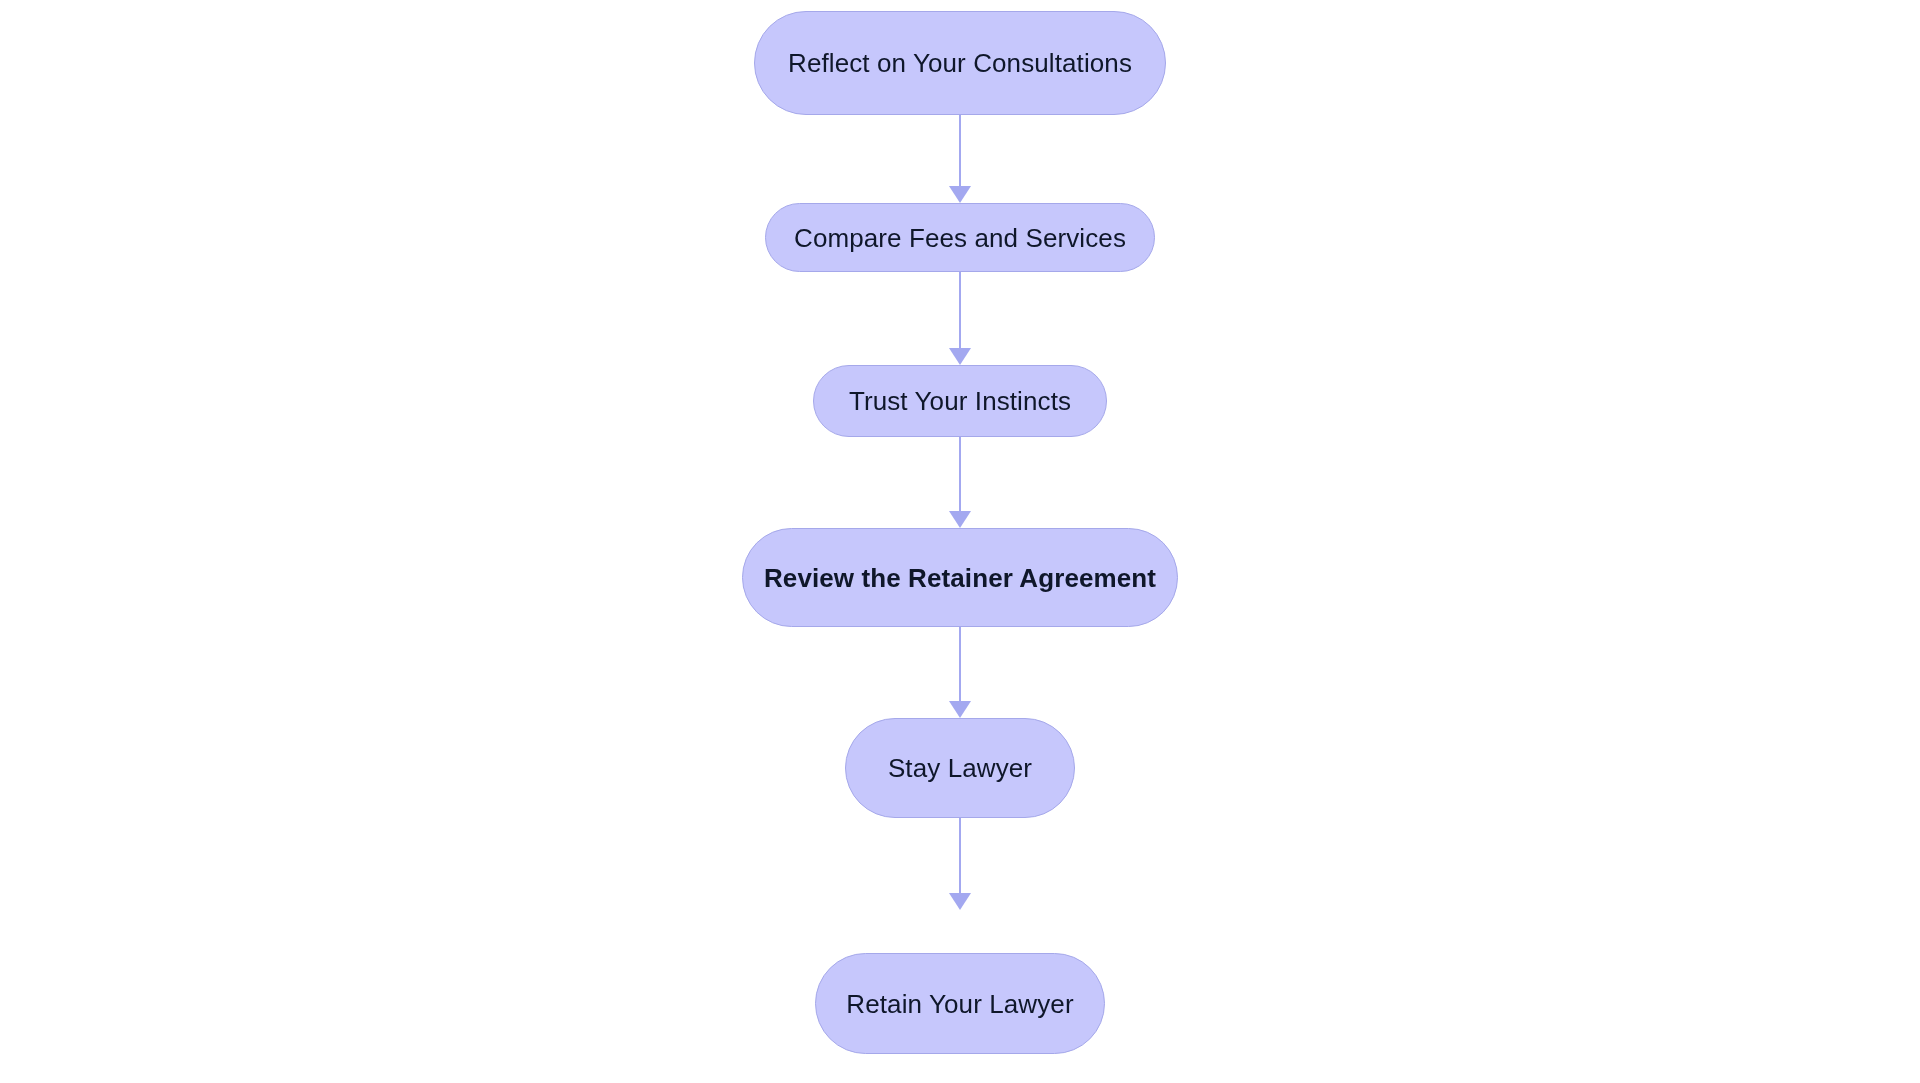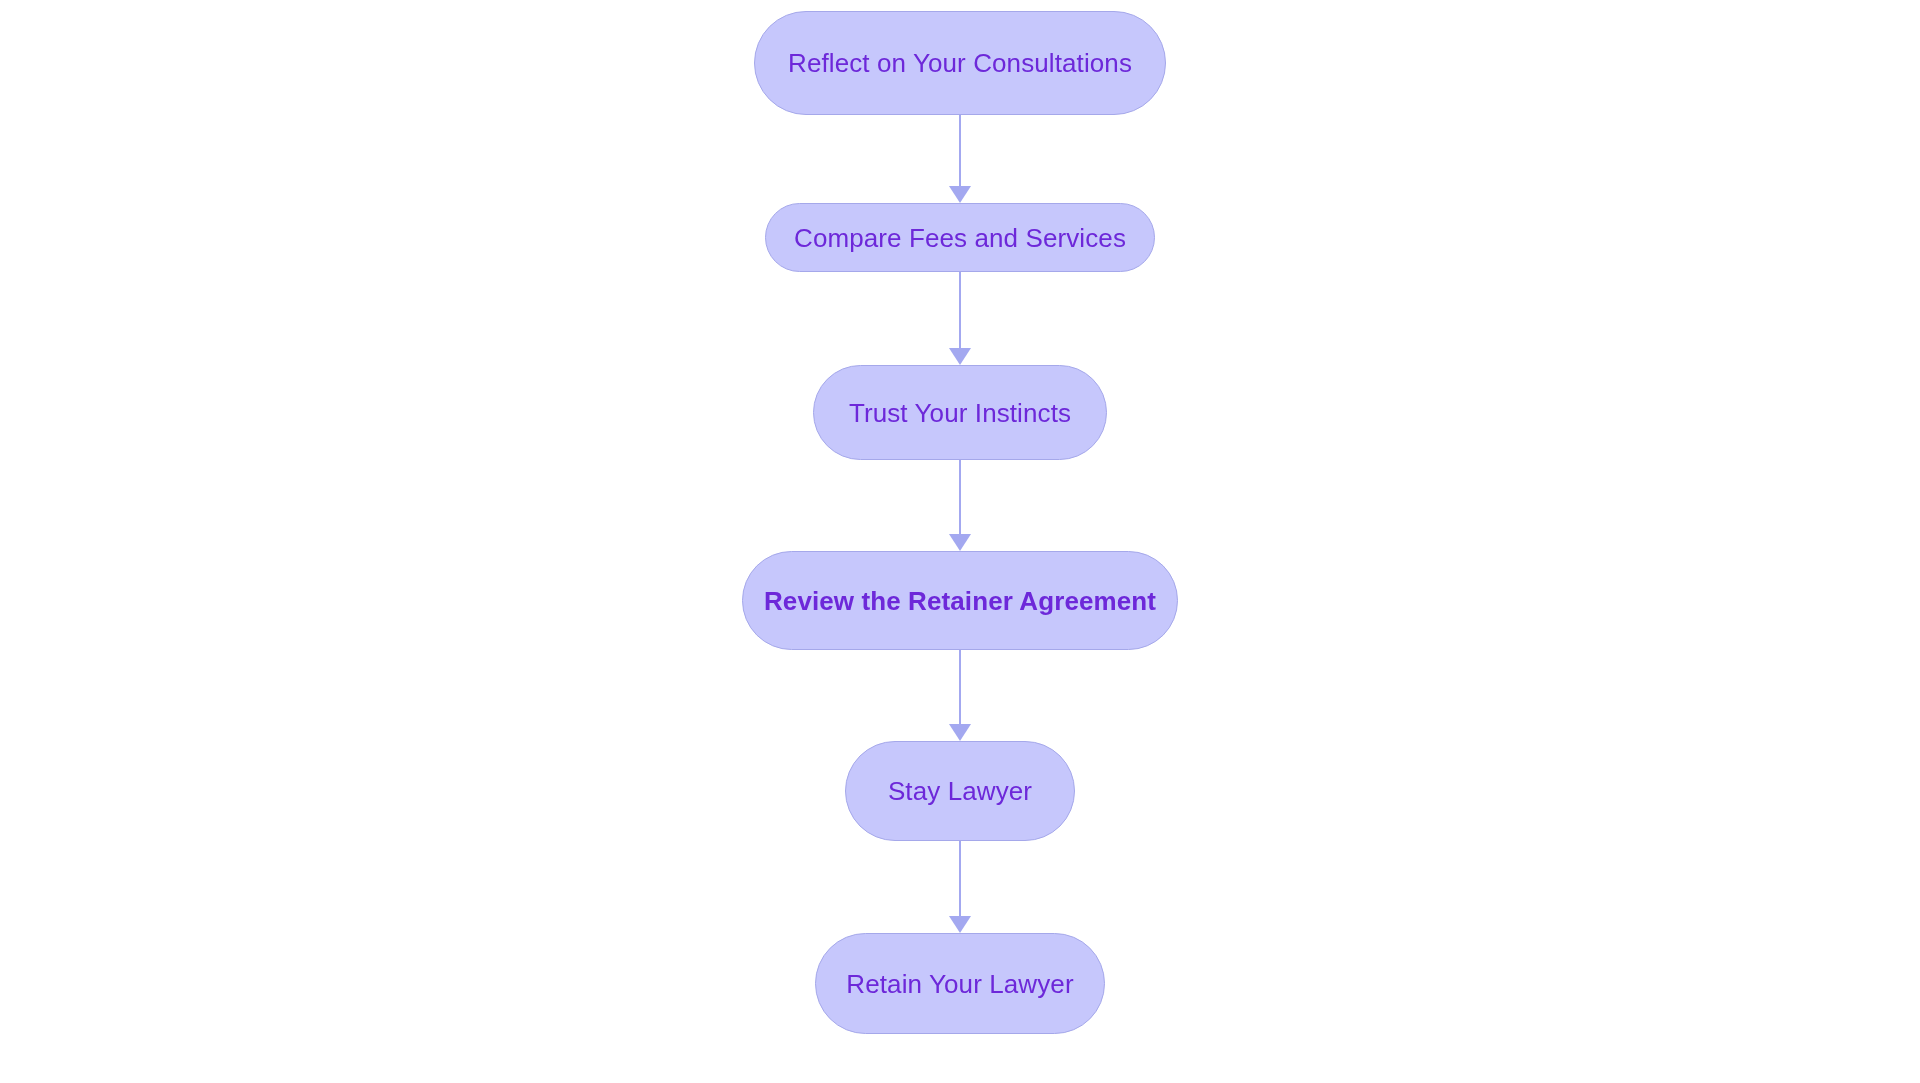--- a/index.html
+++ b/index.html
@@ -39,21 +39,21 @@
     color: #3b33e0;
     font-size: 26px;
     font-weight: 400;
     letter-spacing: 0.1px;
     line-height: 1;
     white-space: nowrap;
     padding: 0 46px;
   }
   .node-label {
     display: block;
-    color: #6d28d9;
+    color: #0f172a;
   }
   .connector {
     position: relative;
     width: 24px;
     display: flex;
     flex-direction: column;
     align-items: center;
     justify-content: flex-start;
   }
   .connector-line {
@@ -68,27 +68,27 @@
     border-right: 11px solid transparent;
     border-top: 17px solid #a3a8f0;
     margin-top: -1px;
   }
 
   
   .n0 { width: 412px; height: 104px; margin-top: 11px; }
   .c0 { height: 88px; }
   .n1 { width: 390px; height: 69px; }
   .c1 { height: 93px; }
-  .n2 { width: 294px; height: 95px; }
+  .n2 { width: 294px; height: 72px; }
   .c2 { height: 91px; }
   .n3 { width: 436px; height: 99px; font-weight: bold; }
   .c3 { height: 91px; }
   .n4 { width: 230px; height: 100px; }
   .c4 { height: 92px; }
-  .n5 { width: 290px; height: 101px; }
+  .n5 { width: 290px; height: 101px; margin-top: 43px; }
 </style>
 </head>
 <body>
 
 <div class="canvas">
   <div class="flow">
 
     <div class="node n0">
       <span class="node-label">Reflect on Your Consultations</span>
     </div>

